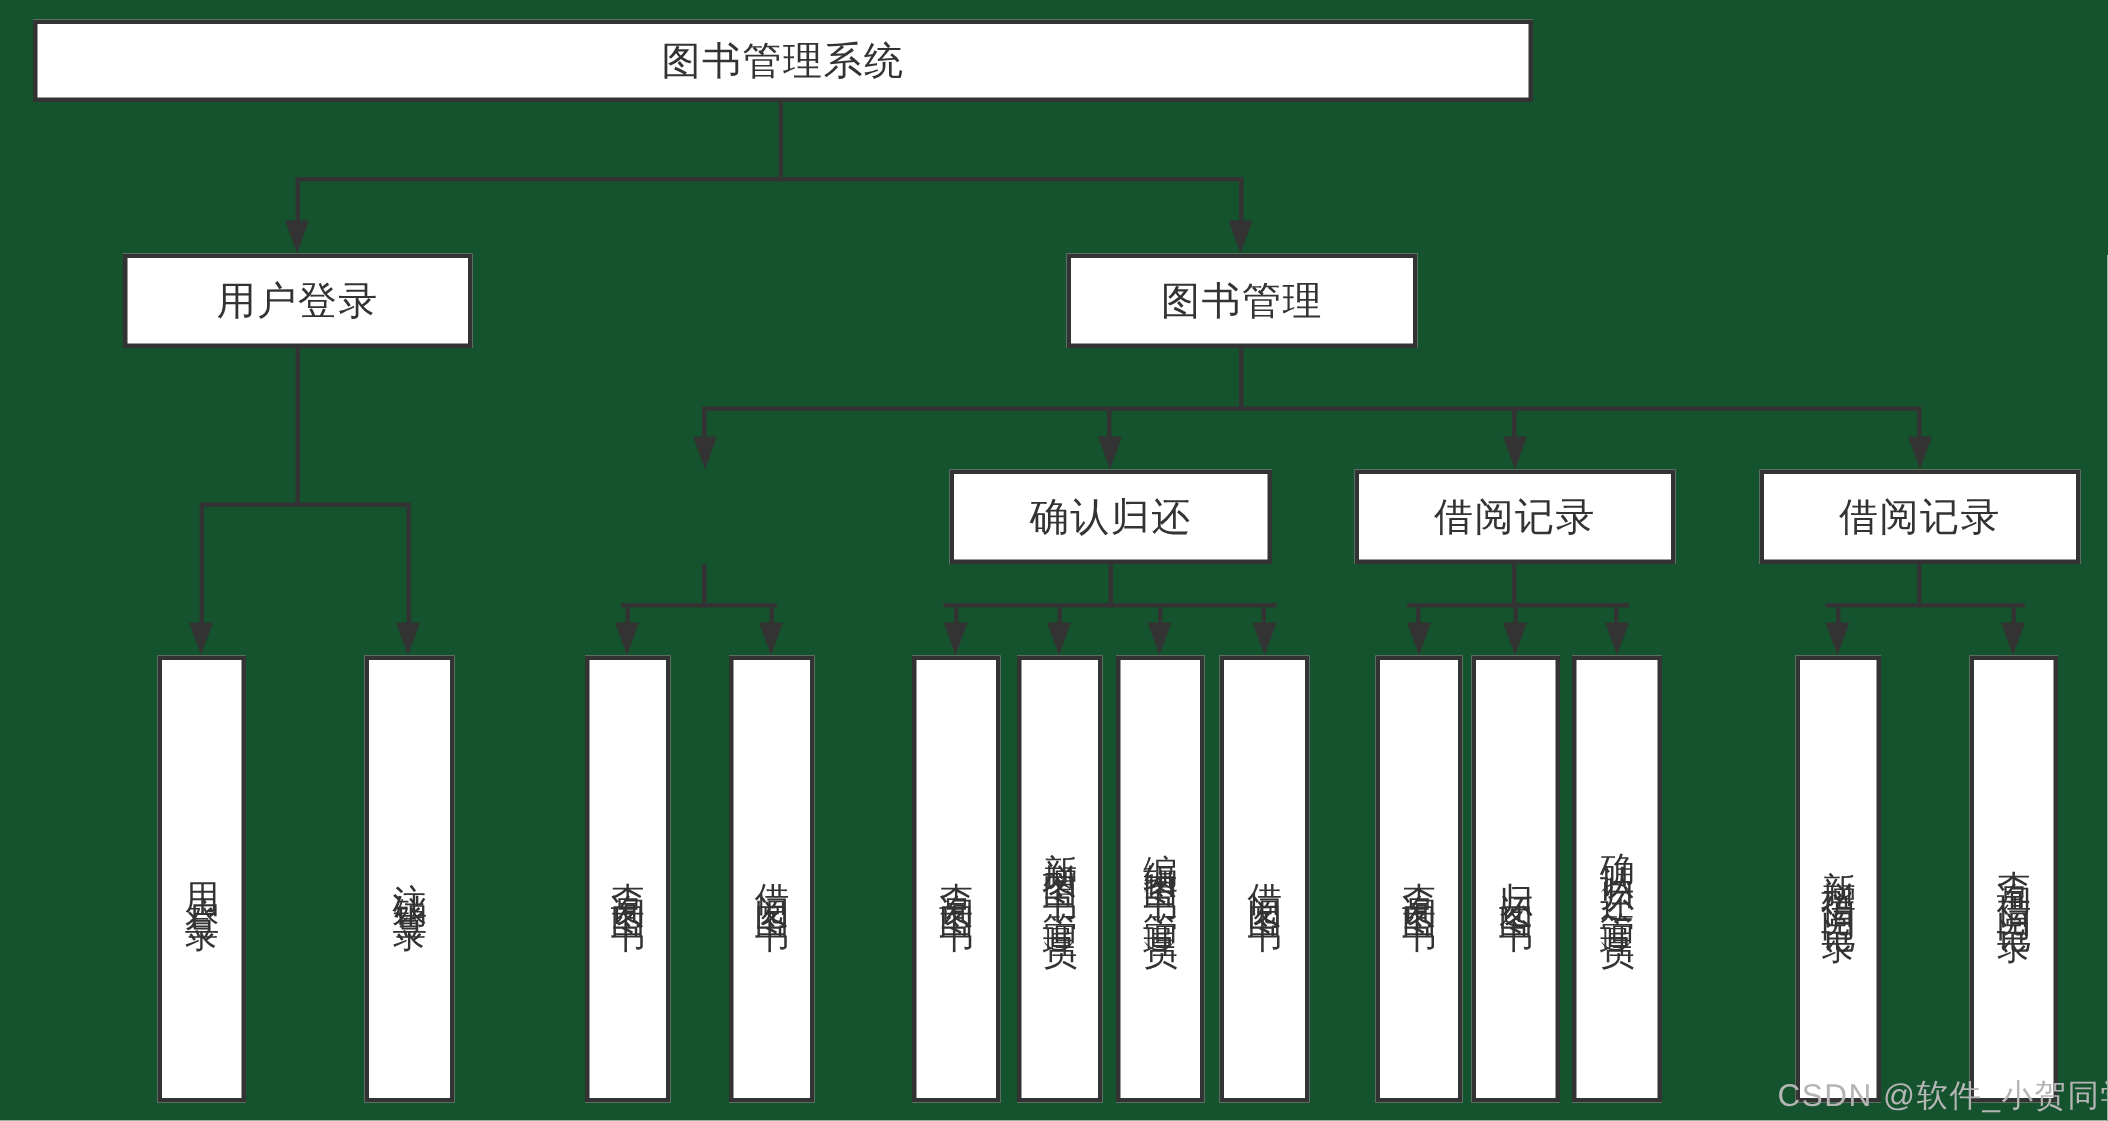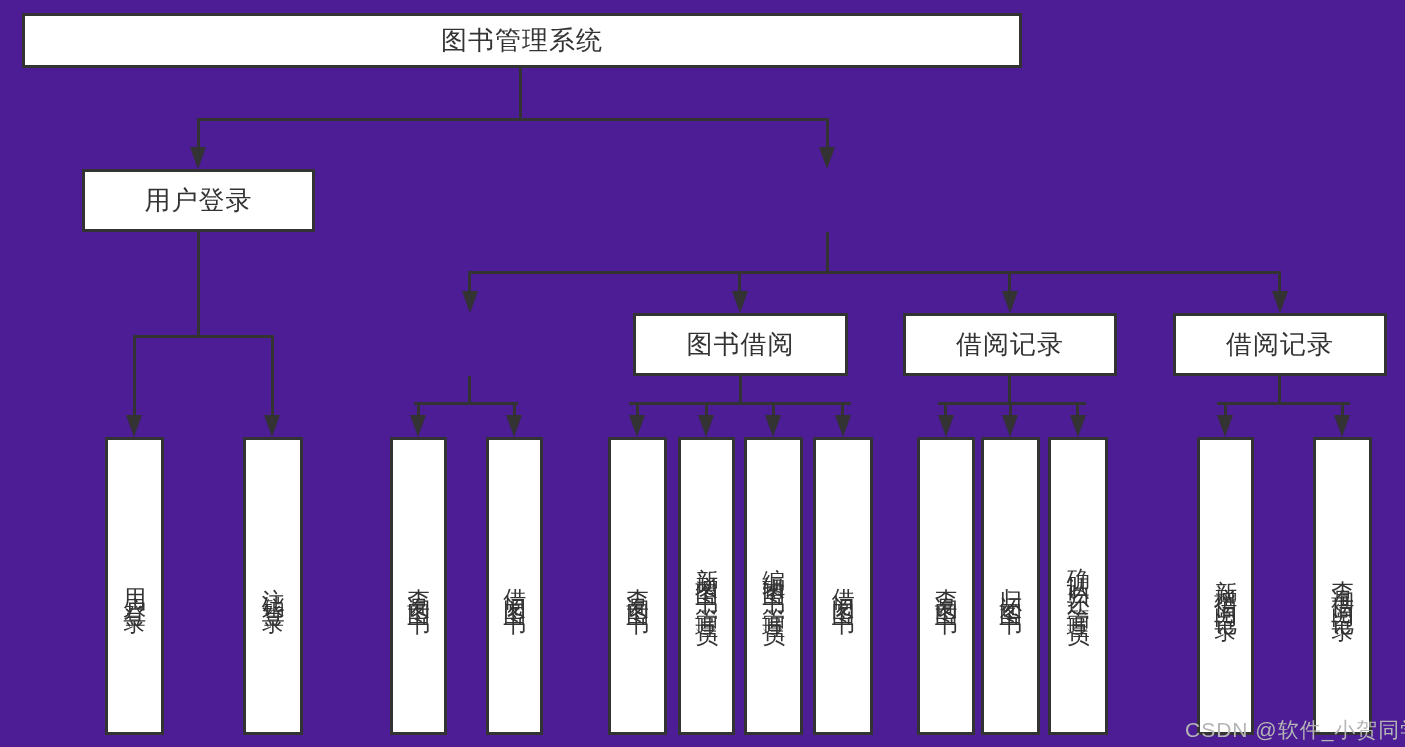--- a/index.html
+++ b/index.html
@@ -1,17 +1,17 @@
 <!DOCTYPE html>
 <html><head>
 <meta charset="utf-8">
 <style>
   html,body{margin:0;padding:0;background:#ffffff;}
   #stage{
-    position:relative;width:1405px;height:747px;background:#4c1d95;overflow:hidden;
+    position:relative;width:1405px;height:747px;background:#14532d;overflow:hidden;
     font-family:"Liberation Sans","DejaVu Sans",sans-serif;color:#333333;
   }
   
   .bx{
     position:absolute;box-sizing:border-box;border:3px solid #333333;background:#ffffff;
     display:flex;align-items:center;justify-content:center;
     font-size:26px;letter-spacing:1px;white-space:nowrap;
   }
   
   .vb{
@@ -39,40 +39,41 @@
   <div class="bx" style="left:22px;top:13px;width:1000px;height:55px">图书管理系统</div>
 
   <div class="vl" style="left:519px;top:68px;height:52px"></div>
   <div class="hl" style="left:197px;top:118px;width:632px"></div>
   <div class="vl" style="left:197px;top:120px;height:30px"></div>
   <div class="ar" style="left:190px;top:147px"></div>
   <div class="vl" style="left:826px;top:120px;height:30px"></div>
   <div class="ar" style="left:819px;top:147px"></div>
 
   <div class="bx" style="left:82px;top:169px;width:233px;height:63px">用户登录</div>
+  <div class="bx" style="left:711px;top:169px;width:234px;height:63px">图书管理</div>
 
   <div class="vl" style="left:197px;top:232px;height:106px"></div>
   <div class="hl" style="left:133px;top:335px;width:141px"></div>
   <div class="vl" style="left:133px;top:338px;height:80px"></div>
   <div class="ar" style="left:126px;top:415px"></div>
   <div class="vl" style="left:271px;top:338px;height:80px"></div>
   <div class="ar" style="left:264px;top:415px"></div>
 
   <div class="vl" style="left:826px;top:232px;height:42px"></div>
   <div class="hl" style="left:468px;top:271px;width:813px"></div>
   <div class="vl" style="left:468px;top:274px;height:20px"></div>
   <div class="ar" style="left:462px;top:291px"></div>
   <div class="vl" style="left:738px;top:274px;height:20px"></div>
   <div class="ar" style="left:732px;top:291px"></div>
   <div class="vl" style="left:1008px;top:274px;height:20px"></div>
   <div class="ar" style="left:1002px;top:291px"></div>
   <div class="vl" style="left:1278px;top:274px;height:20px"></div>
   <div class="ar" style="left:1272px;top:291px"></div>
 
-  <div class="bx" style="left:633px;top:313px;width:215px;height:63px">图书借阅</div>
+  <div class="bx" style="left:633px;top:313px;width:215px;height:63px">确认归还</div>
   <div class="bx" style="left:903px;top:313px;width:214px;height:63px">借阅记录</div>
   <div class="bx" style="left:1173px;top:313px;width:214px;height:63px">借阅记录</div>
 
   <div class="vl" style="left:468px;top:376px;height:29px"></div>
   <div class="hl" style="left:414px;top:402px;width:104px"></div>
   <div class="vl" style="left:417px;top:405px;height:13px"></div>
   <div class="ar" style="left:410px;top:415px"></div>
   <div class="vl" style="left:513px;top:405px;height:13px"></div>
   <div class="ar" style="left:506px;top:415px"></div>
 

